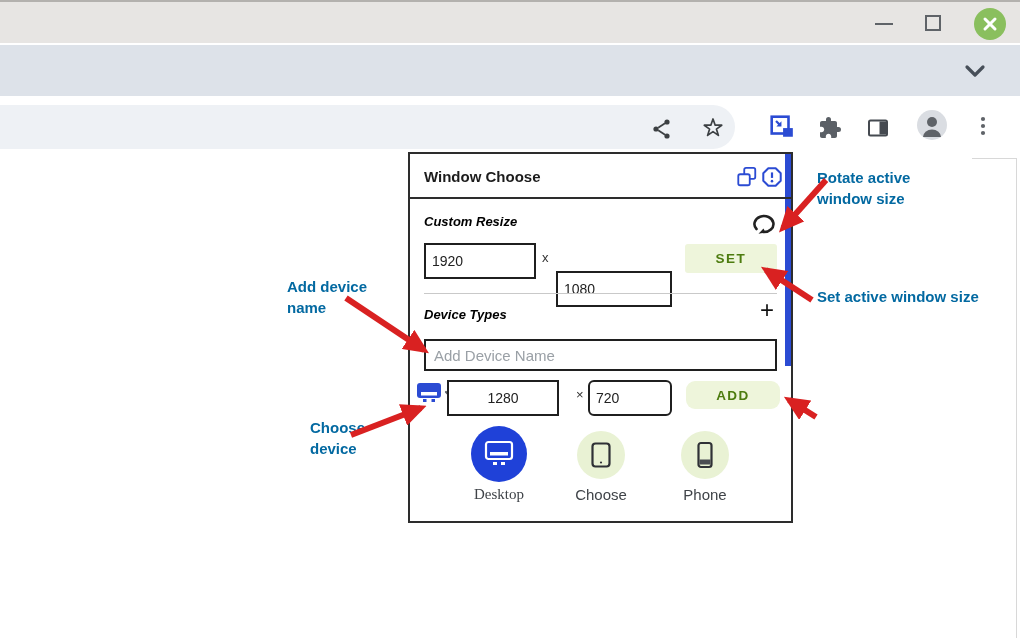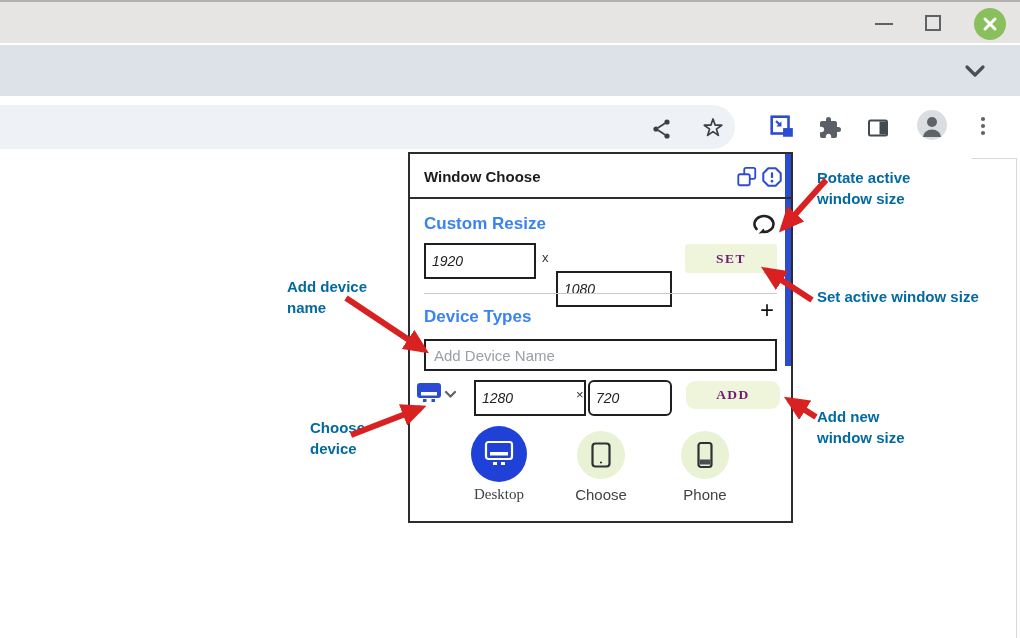--- a/index.html
+++ b/index.html
@@ -28,39 +28,39 @@
   
   .popup { position: absolute; left: 408px; top: 152px; width: 385px; height: 371px;
            background: #fff; border: 2px solid #2d2d2d; }
   .popup-scrollbar { position: absolute; right: 0; top: 0; width: 6px; height: 212px; background: #2b4bd3; }
   .popup-header { position: absolute; left: 0; top: 0; width: 100%; height: 45px; border-bottom: 2px solid #2d2d2d; }
   .popup-title { position: absolute; left: 14px; top: 0; line-height: 45px; font-size: 15px; font-weight: bold; color: #1c1c1c; }
   .hdr-ico { position: absolute; top: 12px; width: 22px; height: 22px; }
   .hdr-ico.popout { left: 326px; }
   .hdr-ico.alert { left: 351px; }
 
-  .section-label { position: absolute; font-size: 17px; font-weight: bold; color: #3b82f6; }
+  .section-label { position: absolute; font-size: 13px; font-weight: bold; color: #000000; font-style: italic; }
   .lbl-custom { left: 14px; top: 60px; }
   .lbl-devices { left: 14px; top: 153px; }
   .rotate-ico { position: absolute; left: 338px; top: 56px; width: 30px; height: 28px; }
   .plus-glyph { position: absolute; left: 350px; top: 144px; font-size: 24px; font-weight: 400; color: #111; line-height: 24px; }
 
   .num-input { position: absolute; height: 30px; border: 2px solid #1f1f1f; font-size: 14px; color: #222;
-               padding: 16px 6px; font-family: "Liberation Sans", sans-serif; background: #fff; font-style: italic; }
+               padding: 16px 6px; font-family: "Liberation Sans", sans-serif; background: #fff; }
   .in-w1 { left: 14px; top: 89px; width: 112px; }
   .in-h1 { left: 146px; top: 89px; width: 116px; margin-top: 28px; }
-  .in-w2 { left: 64px; top: 226px; width: 112px; }
+  .in-w2 { left: 37px; top: 226px; width: 112px; text-align: center; }
   .in-h2 { left: 178px; top: 226px; width: 84px; border-radius: 6px; }
   .sep { position: absolute; font-size: 13px; color: #333; }
   .sep1 { left: 132px; top: 96px; }
   .sep2 { left: 166px; top: 233px; }
 
-  .action-btn { position: absolute; background: #eef5db; color: #701a75; border: none; border-radius: 3px;
+  .action-btn { position: absolute; background: #eef5db; color: #4d7c0f; border: none; border-radius: 3px;
                 font-size: 13.5px; font-weight: 600; letter-spacing: 1.5px; text-align: center;
-                font-family: Liberation Serif, serif; cursor: pointer; }
+                font-family: Liberation Sans, sans-serif; cursor: pointer; }
   .btn-set { left: 275px; top: 90px; width: 92px; height: 29px; }
   .btn-add { left: 276px; top: 227px; width: 94px; height: 28px; border-radius: 9px; }
 
   .divider { position: absolute; left: 14px; top: 139px; width: 353px; height: 1px; background: #c9c9c9; }
 
   .name-input { position: absolute; left: 14px; top: 185px; width: 353px; height: 32px;
                 border: 2px solid #1f1f1f; font-size: 15px; padding: 0 8px; color: #222;
                 font-family: "Liberation Sans", sans-serif; }
   .name-input::placeholder { color: #9aa0a6; }
 
@@ -224,21 +224,20 @@
         <rect x="3.5" y="18.5" width="11" height="5" fill="#4a4d52"></rect>
       </svg>
     </div>
     <div class="dev-label dl-desktop">Desktop</div>
     <div class="dev-label dl-tablet">Choose</div>
     <div class="dev-label dl-phone">Phone</div>
   </div>
 
   <div class="ann ann-rotate">Rotate active window size</div>
   <div class="ann ann-set">Set active window size</div>
-  <div class="ann ann-addnew">Add new window size</div>
   <div class="ann ann-adddev">Add device name</div>
   <div class="ann ann-choose">Choose device</div>
 
   <svg class="arrows" viewBox="0 0 1020 638">
     <defs>
       <marker id="ah" markerWidth="4.2" markerHeight="3.8" refX="3.2" refY="1.9" orient="auto">
         <path d="M0,0 L4.2,1.9 L0,3.8 Z" fill="#d92121"></path>
       </marker>
     </defs>
     <line x1="826" y1="180" x2="783" y2="228" stroke="#d92121" stroke-width="6" marker-end="url(#ah)"></line>

